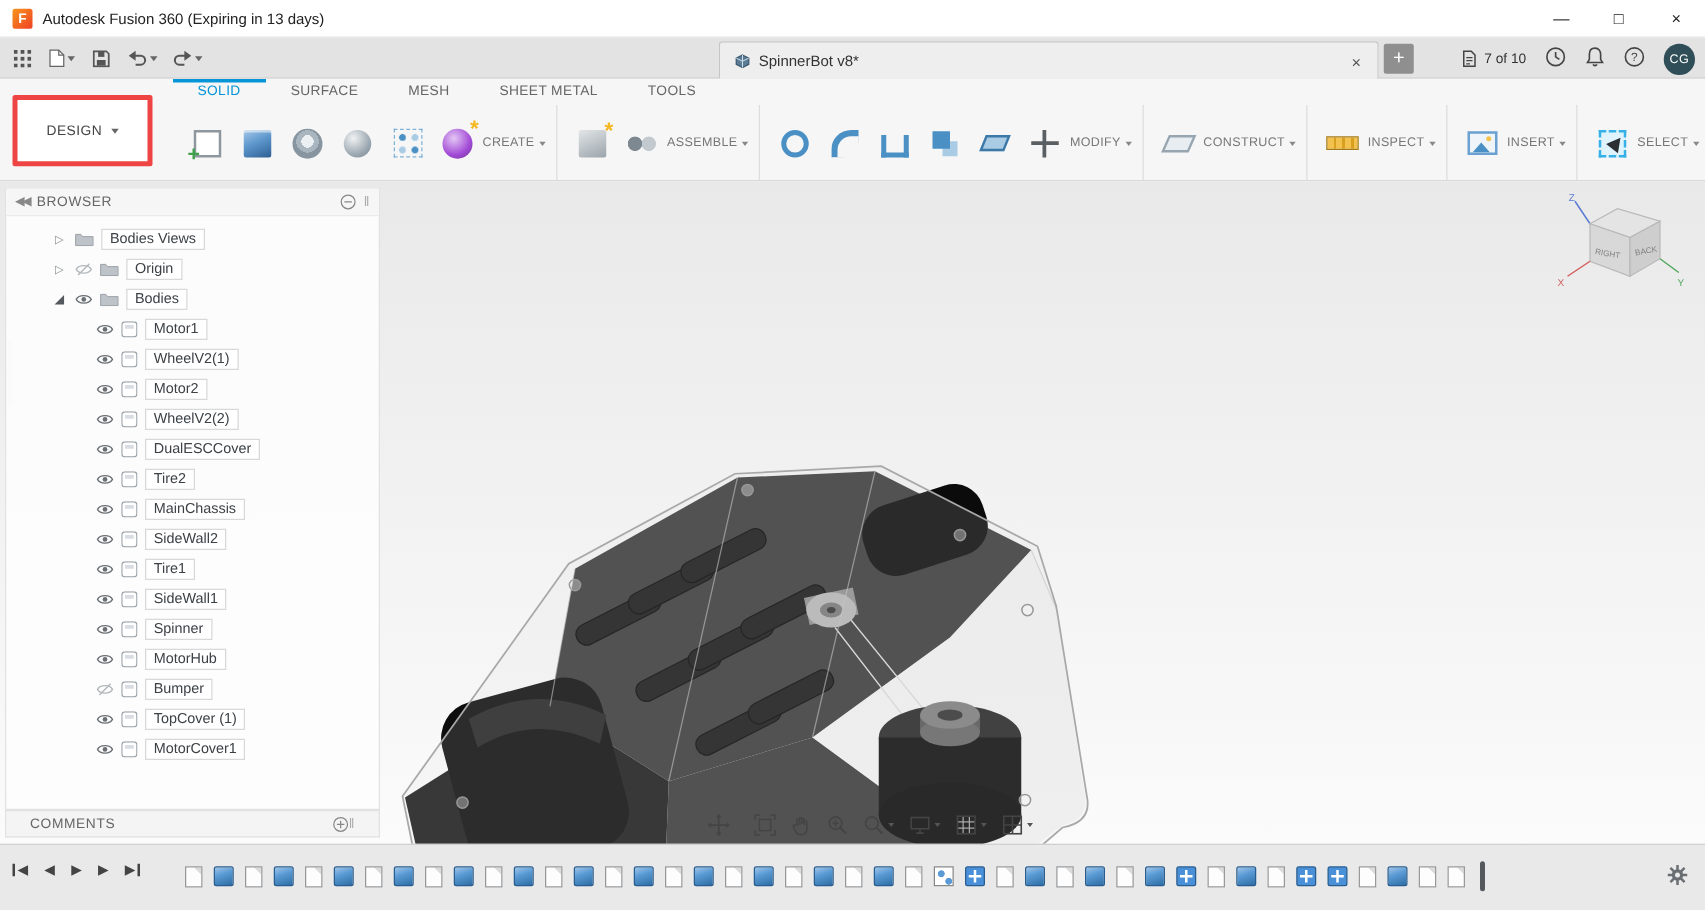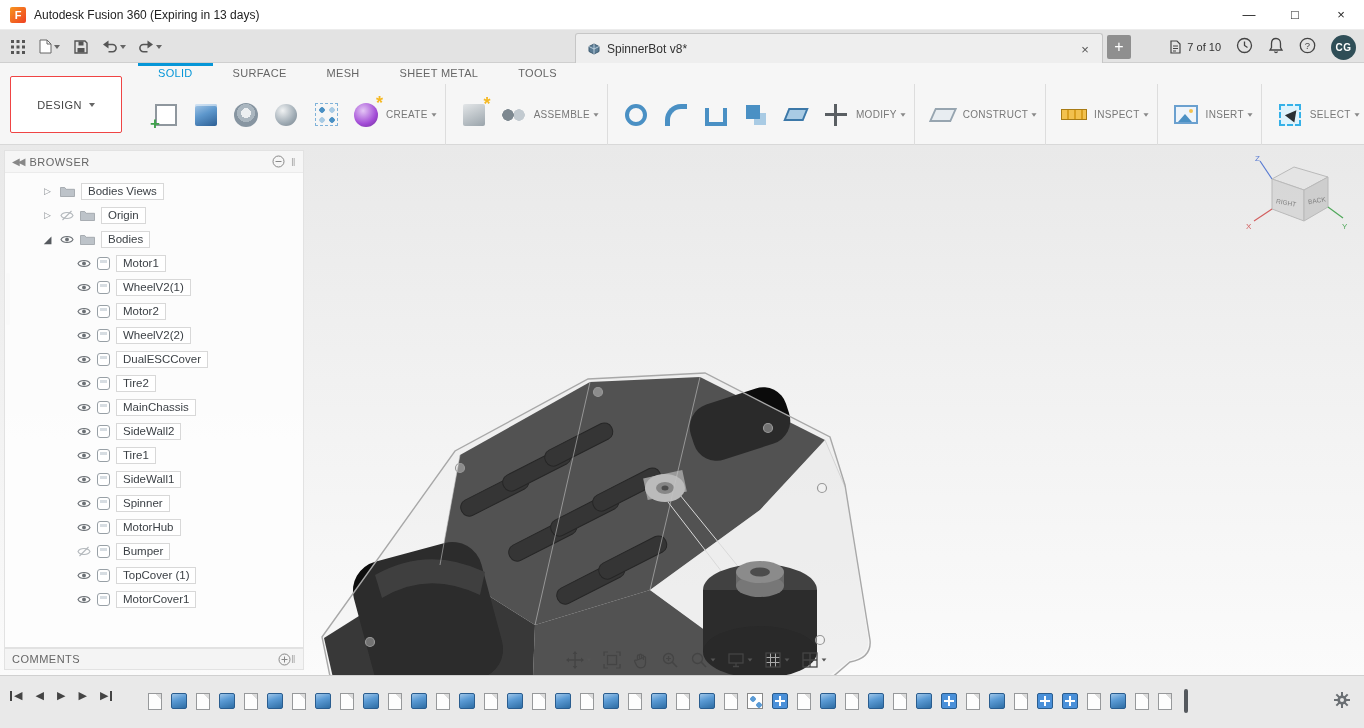--- a/index.html
+++ b/index.html
@@ -17,25 +17,25 @@
   .appbar{position:absolute;left:0;top:30px;width:1364px;height:33px;background:#e3e3e3;border-bottom:1px solid #cfcfcf}
   .appbar-left{position:absolute;left:6px;top:0;height:33px;display:flex;align-items:center;gap:6px}
   .abtn{height:26px;min-width:24px;display:flex;align-items:center;justify-content:center;gap:2px;padding:0 3px;border-radius:2px}
   .caret{display:inline-block;width:0;height:0;border-left:3.5px solid transparent;border-right:3.5px solid transparent;border-top:4px solid #666}
   .doc-tab{position:absolute;left:575px;top:3px;width:528px;height:30px;background:#eeeeee;border:1px solid #c6c6c6;border-bottom:none;border-radius:3px 3px 0 0;display:flex;align-items:center;padding-left:12px;gap:7px}
   .doc-tab-title{font-size:12px;color:#333}
   .doc-tab-close{position:absolute;right:8px;top:6px;width:18px;height:18px;display:flex;align-items:center;justify-content:center;color:#555;font-size:13px}
   .new-tab-btn{position:absolute;left:1107px;top:5px;width:24px;height:24px;background:#8f8f8f;color:#fff;font-size:16px;display:flex;align-items:center;justify-content:center;border-radius:2px}
   .appbar-right{position:absolute;right:8px;top:4px;height:26px;display:flex;align-items:center;gap:15px}
   .job-status{display:flex;align-items:center;gap:5px;font-size:11px;color:#333}
-  .avatar{width:25px;height:25px;border-radius:50%;background:#2f4e57;color:#fff;font-size:10px;font-weight:bold;display:flex;align-items:center;justify-content:center;letter-spacing:.5px}
+  .avatar{width:25px;height:25px;border-radius:50%;background:#2f4e57;color:#fff;font-size:10px;font-weight:normal;display:flex;align-items:center;justify-content:center;letter-spacing:.5px}
 
   
   .ribbon{position:absolute;left:0;top:63px;width:1364px;height:82px;background:#f6f6f6;border-bottom:1px solid #d8d8d8}
-  .design-btn{position:absolute;left:10px;top:13px;width:112px;height:57px;background:#fff;border:1px solid #ef4444;border-radius:2px;display:flex;align-items:center;justify-content:center;gap:7px;font-size:11px;color:#444;letter-spacing:.4px}
+  .design-btn{position:absolute;left:10px;top:13px;width:112px;height:57px;background:#fff;border:4px solid #ef4444;border-radius:2px;display:flex;align-items:center;justify-content:center;gap:7px;font-size:11px;color:#444;letter-spacing:.4px}
   .rtabs{position:absolute;left:138px;top:0;height:21px;display:flex}
   .rtab{padding:0 20px;line-height:21px;font-size:11px;color:#666;letter-spacing:.3px;cursor:pointer}
   .rtab.active{color:#0696d7;box-shadow:inset 0 3px 0 #0696d7}
   .rgroups{position:absolute;left:138px;top:21px;height:61px;display:flex}
   .rgroup{display:flex;flex-direction:row;align-items:center;padding:0 8px;border-right:1px solid #ddd}
   .rgroup-icons{display:flex;align-items:center;height:44px}
   .rslot{width:40px;height:42px;display:flex;align-items:center;justify-content:center;cursor:pointer}
   .rgroup-label{font-size:10px;color:#777;letter-spacing:.3px;display:flex;align-items:center;gap:3px;height:15px;cursor:pointer}
   .rgroup-label .caret{border-top-color:#888;transform:scale(.85)}
   .ricon{position:relative;display:block}
@@ -80,21 +80,21 @@
   .grip{color:#aaa;font-size:11px}
   .collapse-chevrons{color:#888;font-size:10px;letter-spacing:-2px}
   .tree{padding-top:6px}
   .tree-row{height:24px;display:flex;align-items:center;gap:6px;font-size:11.5px;color:#3c4146;cursor:pointer}
   .folder-row{padding-left:36px}
   .body-row{padding-left:72px}
   .tree-arrow{width:13px;color:#8a8f94;font-size:9px;text-align:center}
   .tree-arrow.expanded{color:#55595e;font-size:10px}
   .tree-label{background:#fff;border:1px solid #d8d8d8;padding:1px 6px;line-height:13px;white-space:nowrap}
   .tree-eye,.tree-body-icon,.tree-folder-icon{display:flex;align-items:center}
-  .comments{position:absolute;left:4px;top:648px;width:300px;height:22px;background:#f4f4f4;border:1px solid #e2e2e2;display:flex;align-items:center;gap:0;padding:0 7px;font-size:11px;color:#666;letter-spacing:.5px;z-index:5}
+  .comments{position:absolute;left:4px;top:648px;width:300px;height:22px;background:#f4f4f4;border:1px solid #e2e2e2;display:flex;align-items:center;gap:0;padding:0 19px;font-size:11px;color:#666;letter-spacing:.5px;z-index:5}
   .comments .spacer{flex:1}
 
   
   .timeline{position:absolute;left:0;top:675px;width:1364px;height:53px;background:#e9e9e9;border-top:1px solid #d0d0d0}
   .tl-controls{position:absolute;left:10px;top:13px;display:flex;gap:13px;align-items:center}
   .tlc{display:flex;align-items:center;color:#444;font-size:11px;cursor:pointer}
   .tlc-skip-start::before{content:"";width:2px;height:10px;background:#444;display:inline-block;margin-right:2px}
   .tlc-skip-start::after{content:"◀"}
   .tlc-step-back::after{content:"◀"}
   .tlc-play::after{content:"▶"}

